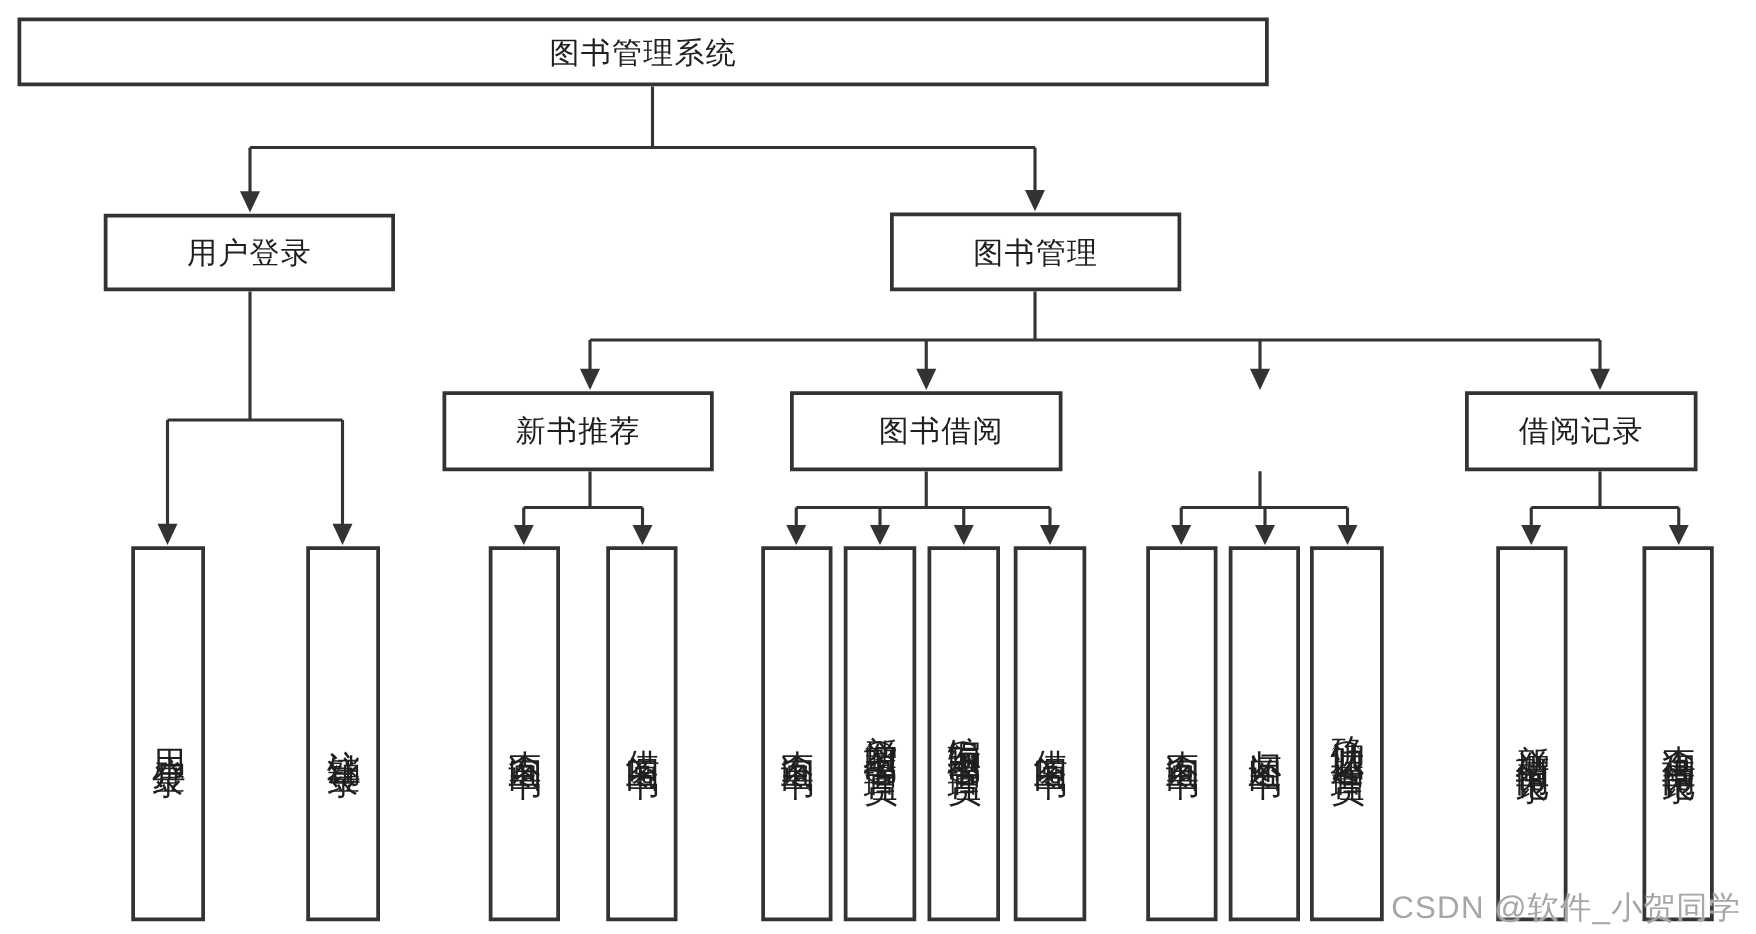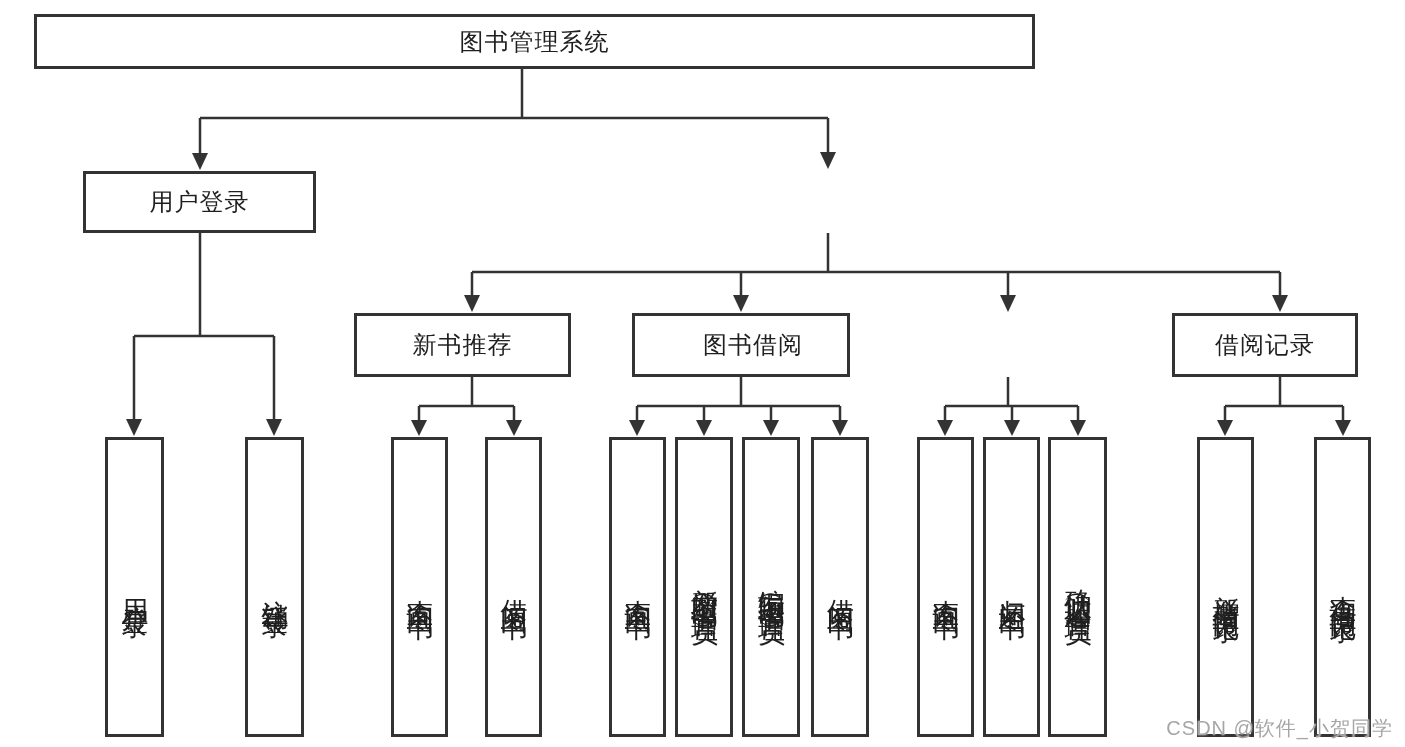--- a/index.html
+++ b/index.html
@@ -19,21 +19,21 @@
     text-align:center;
   }
   .hbox { font-size:24px; letter-spacing:1px; }
   .vbox { font-size:27px; }
   .vtext {
     writing-mode:vertical-rl; text-orientation:mixed;
     letter-spacing:4.5px; line-height:1;
   }
   .watermark {
     position:absolute; right:12px; bottom:5px;
-    font-size:20px; color:#a6a6a6; letter-spacing:1px;
+    font-size:25px; color:#a6a6a6; letter-spacing:1px;
     text-shadow:0 0 2px #ffffff; z-index:5; white-space:nowrap;text-align:right;
   }
 </style>
 </head>
 <body>
 
 <div class="canvas">
 
   <svg class="connectors" viewBox="0 0 1405 747" xmlns="http://www.w3.org/2000/svg">
 
@@ -64,26 +64,29 @@
     <path d="M1008,377 V406 M945,406 H1078 M945,406 V421 M1012,406 V421 M1078,406 V421"></path>
     <polygon points="937,420 953,420 945,436"></polygon>
     <polygon points="1004,420 1020,420 1012,436"></polygon>
     <polygon points="1070,420 1086,420 1078,436"></polygon>
 
     <path d="M1280,377 V406 M1225,406 H1343 M1225,406 V421 M1343,406 V421"></path>
     <polygon points="1217,420 1233,420 1225,436"></polygon>
     <polygon points="1335,420 1351,420 1343,436"></polygon>
   </svg>
 
-  <div class="box hbox" style="left:34px; top:14px; width:1001px; height:55px;">
+  <div class="box hbox" style="left:14px; top:14px; width:1001px; height:55px;">
     <span>图书管理系统</span>
   </div>
 
   <div class="box hbox" style="left:83px; top:171px; width:233px; height:62px;">
     <span>用户登录</span>
+  </div>
+  <div class="box hbox" style="left:712px; top:170px; width:233px; height:63px;">
+    <span>图书管理</span>
   </div>
 
   <div class="box hbox" style="left:354px; top:313px; width:217px; height:64px;">
     <span>新书推荐</span>
   </div>
   <div class="box hbox" style="left:632px; top:313px; width:218px; height:64px;padding-left:24px;">
     <span>图书借阅</span>
   </div>
   <div class="box hbox" style="left:1172px; top:313px; width:186px; height:64px;">
     <span>借阅记录</span>

